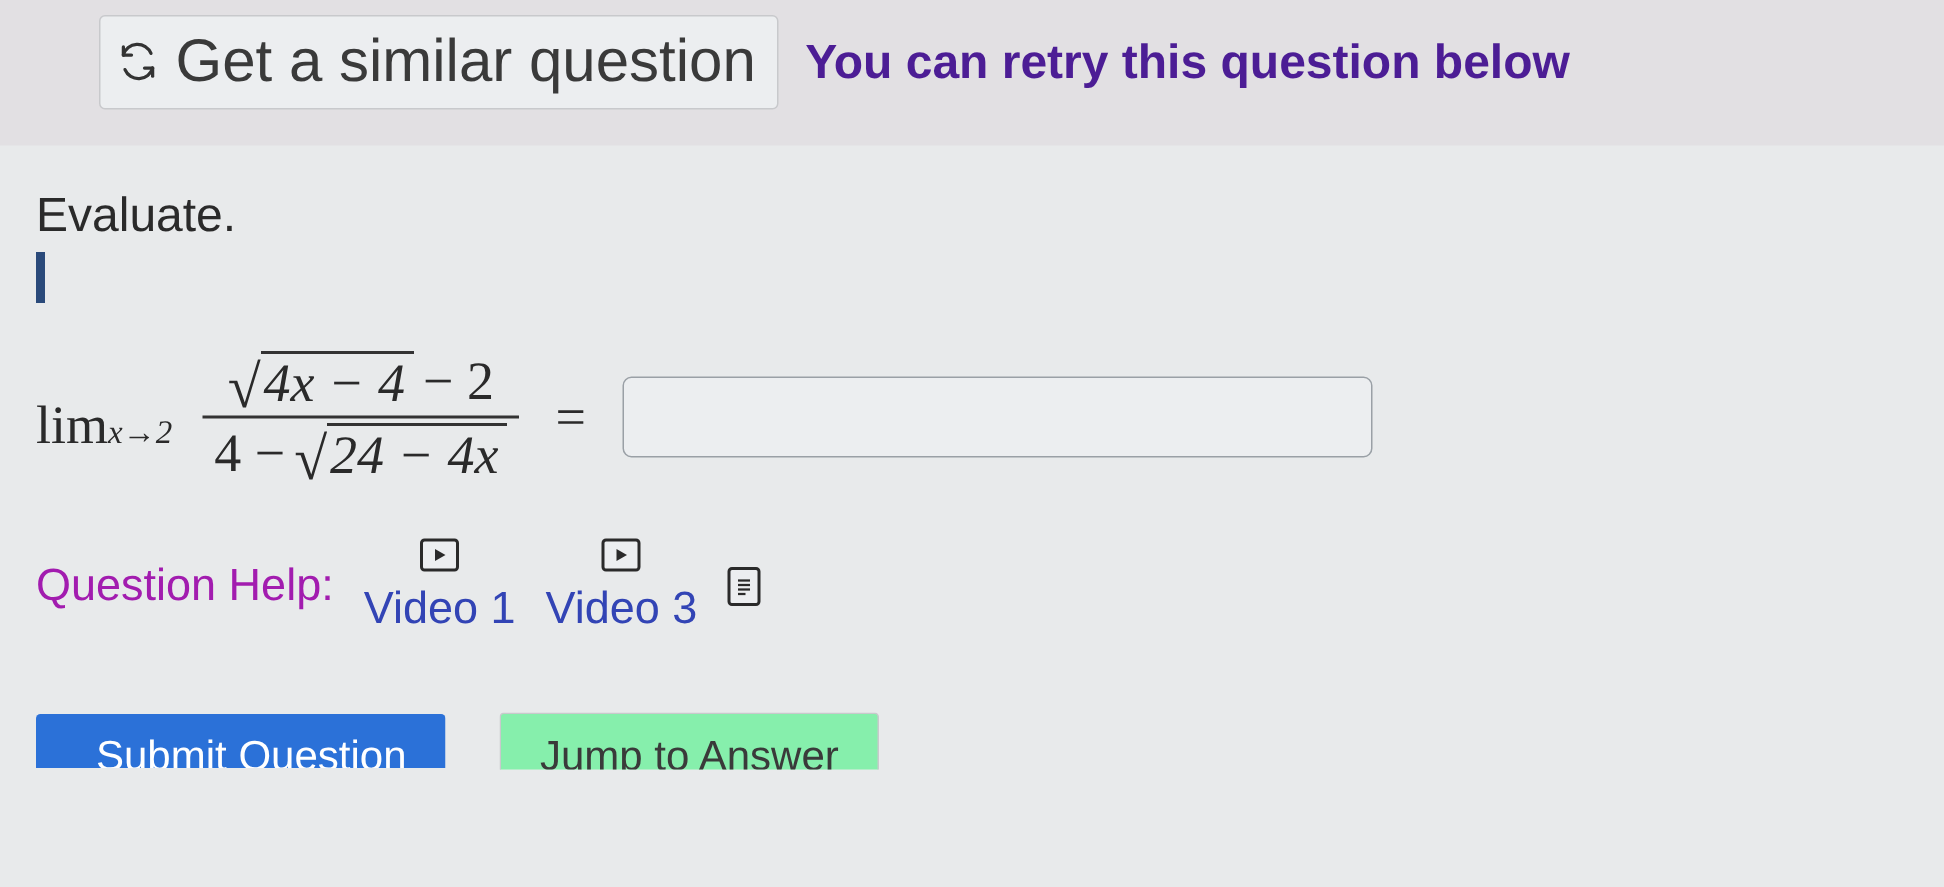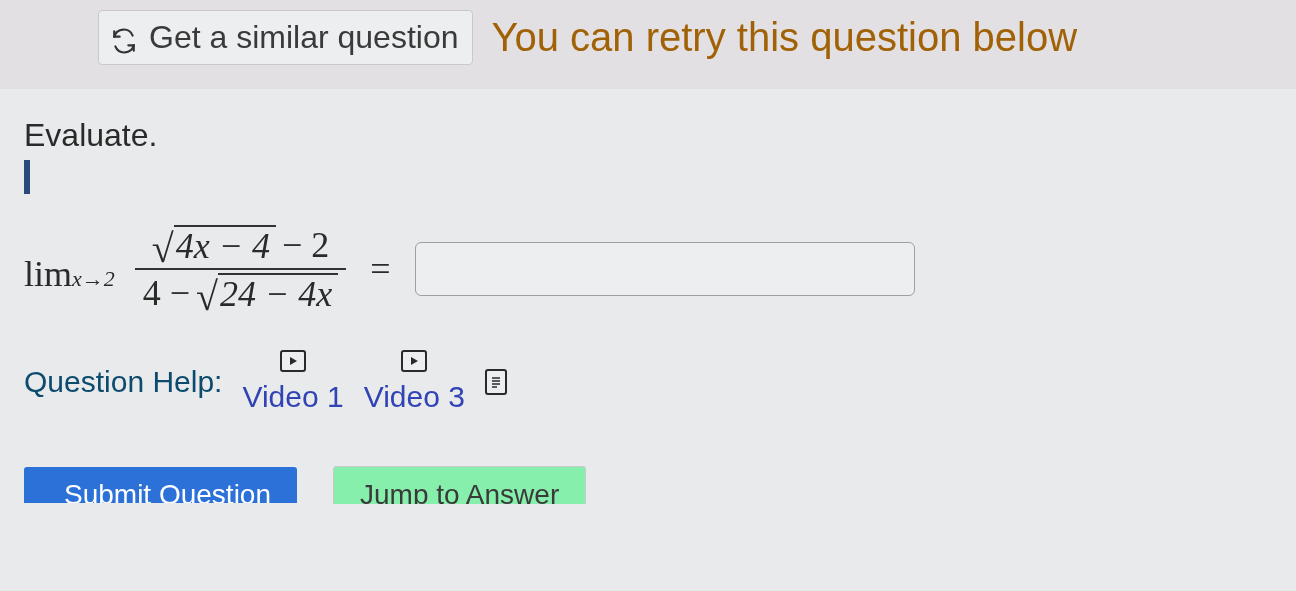--- a/index.html
+++ b/index.html
@@ -14,36 +14,37 @@
     color: #2a2a2a;
   }
   .topbar {
     background: #e2e0e3;
     padding: 10px 0 24px 0;
     display: flex;
     align-items: center;
     gap: 18px;
   }
   .similar-btn {
-    margin-left: 98px;
+    margin-left: 66px;
     background: #eceef0;
     border: 1px solid #c8c9cc;
     border-radius: 4px;
     padding: 8px 14px 8px 12px;
+    font-size: 40px;
+    color: #3a3a3a;
+    display: inline-flex;
+    align-items: flex-start;
+    gap: 12px;
+    cursor: pointer;
+    font-family: Verdana, "Segoe UI", Arial, sans-serif;
+  }
+  .retry-text {
     font-size: 32px;
-    color: #3a3a3a;
-    display: inline-flex;
-    align-items: center;
-    gap: 12px;
-    cursor: pointer;
-    font-family: Verdana, "Segoe UI", Arial, sans-serif;
-  }
-  .retry-text {
-    font-size: 40px;
-    color: #a16207;
+    color: #4c1d95;
+    font-weight: bold;
   }
   .content {
     padding: 28px 0 0 24px;
   }
   .evaluate {
     font-size: 32px;
     color: #2a2a2a;
     margin-bottom: 6px;
   }
   .cursor {
@@ -118,21 +119,21 @@
     padding: 0 12px;
     font-family: Verdana, Arial, sans-serif;
   }
   .help-row {
     font-size: 30px;
     display: flex;
     align-items: center;
     gap: 20px;
     margin-bottom: 38px;
   }
-  .help-label { color: #0c4a6e; }
+  .help-label { color: #a21caf; }
   .help-link {
     color: #3244b5;
     cursor: pointer;
     display: inline-flex;
     align-items: center;
     gap: 8px;
     flex-direction: column;
   }
   .icon-box {
     display: inline-flex;

